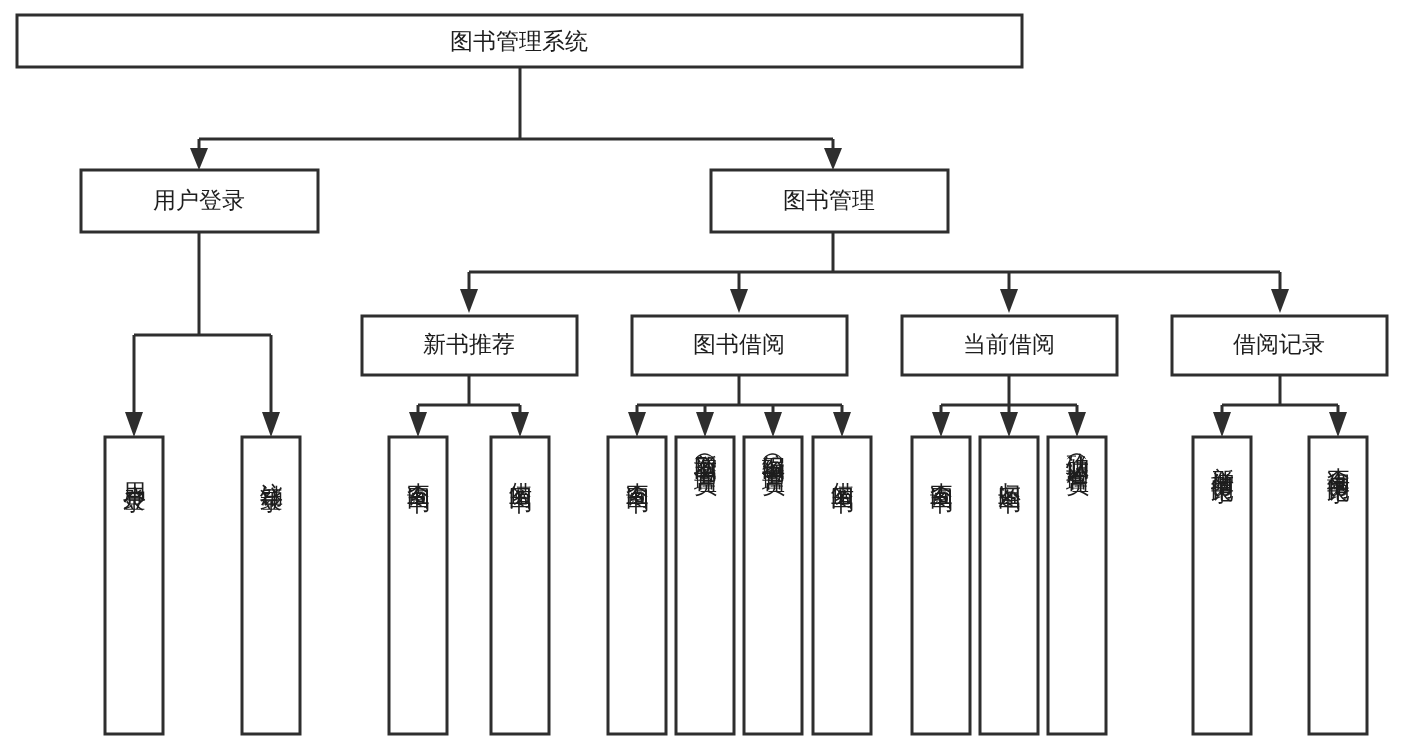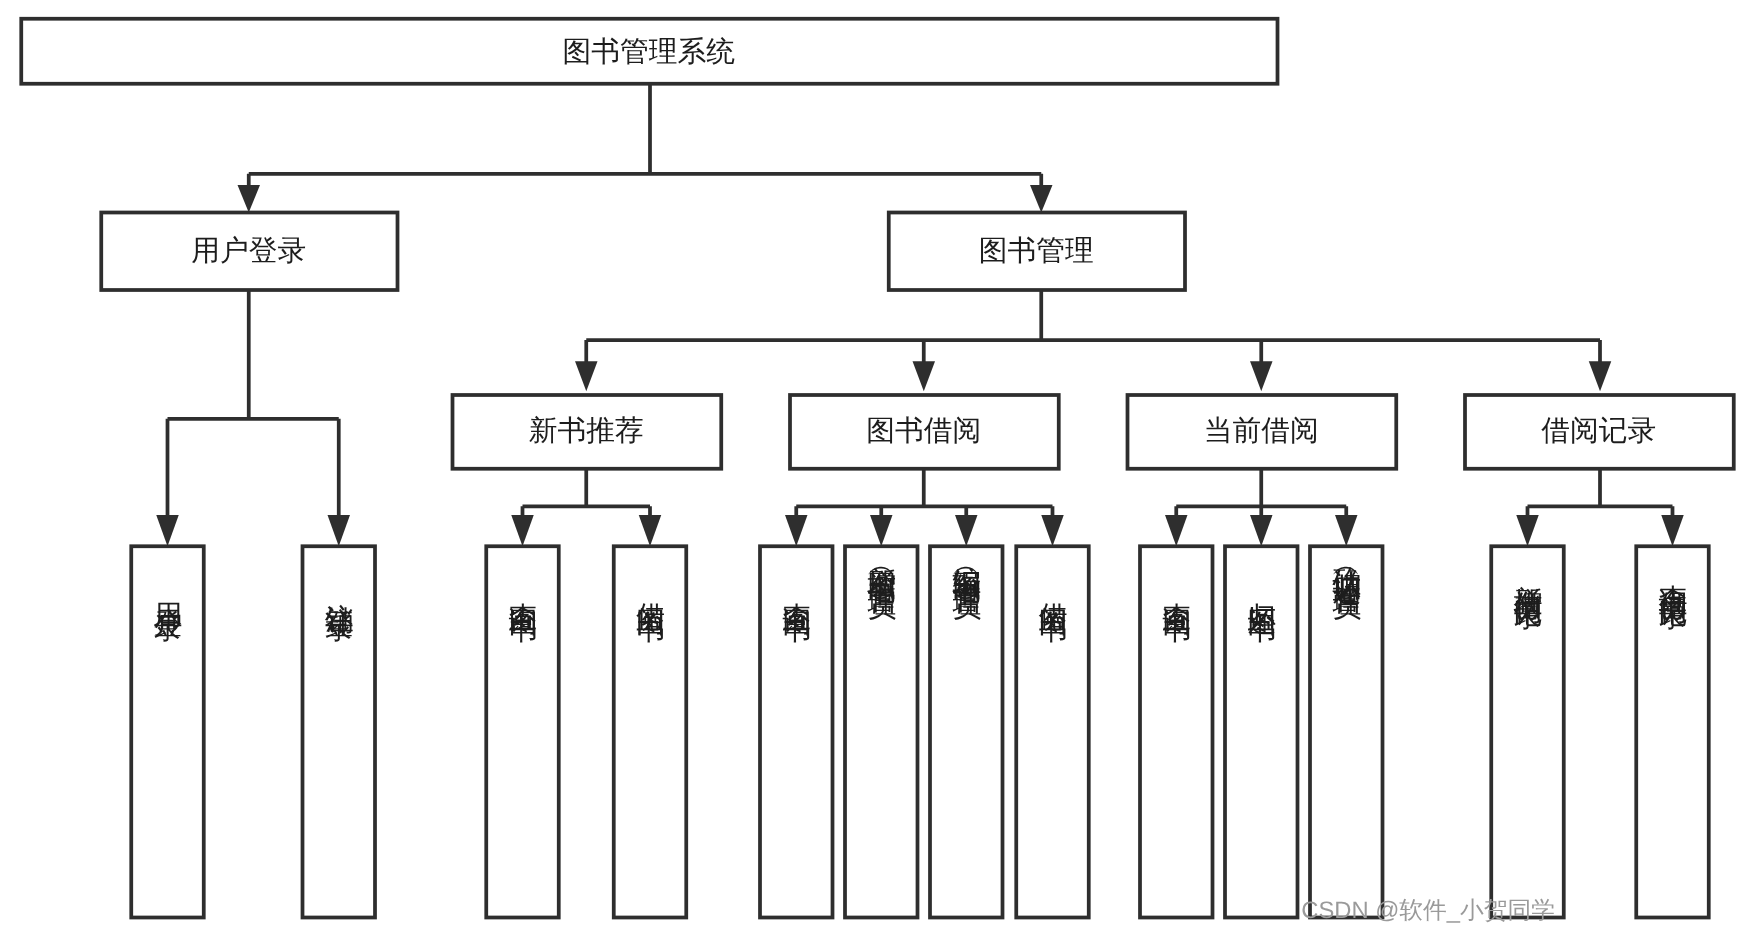--- a/index.html
+++ b/index.html
@@ -233,14 +233,13 @@
       <text class="node-label-v" x="1223" y="458">新增借阅记录</text>
     </g>
 
     <g>
       <rect class="node-box" x="1309" y="437" width="58" height="297"></rect>
       <text class="node-label-v" x="1339" y="458">查询借阅记录</text>
     </g>
 
   </svg>
 
-  <div class="watermark-text">CSDN @软件_小贺同学</div>
 </div>
 
 </body></html>

